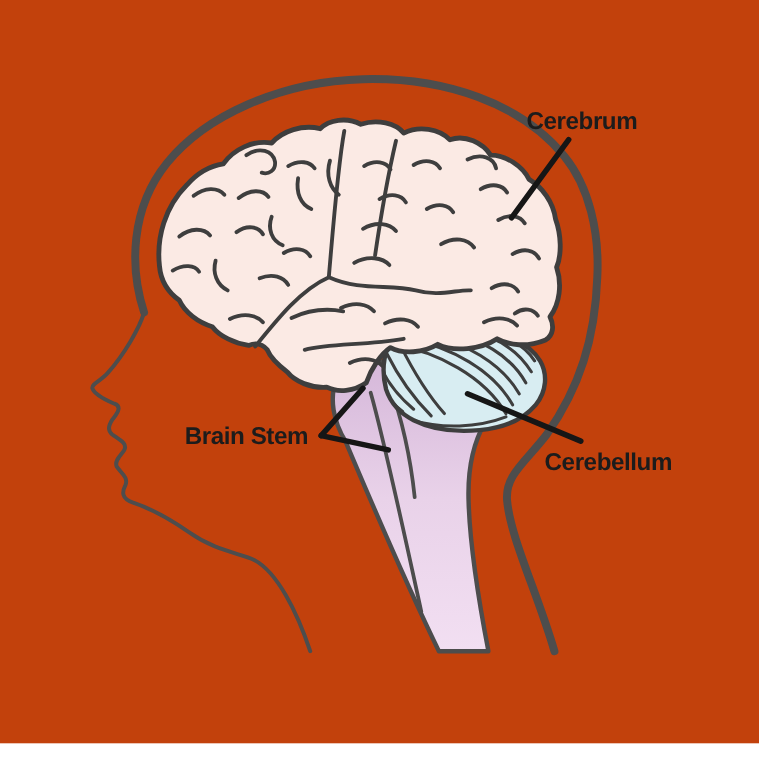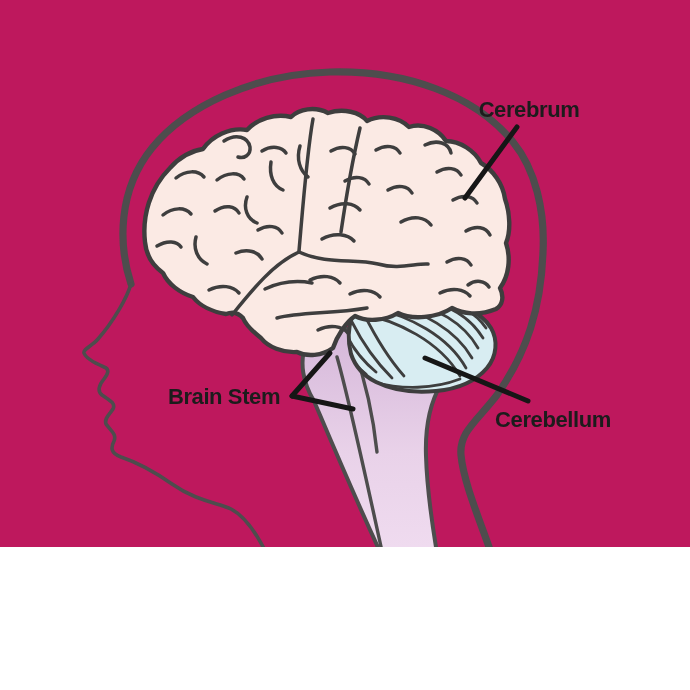--- a/index.html
+++ b/index.html
@@ -1,18 +1,18 @@
 <!DOCTYPE html>
 <html><head>
 <meta charset="utf-8">
 <style>
   html, body { margin: 0; padding: 0; background: #ffffff; }
   .stage {
-    width: 690px; height: 547px;
-    background: #be185d;
+    width: 690px; height: 676px;
+    background: #c2410c;
     position: relative;
     font-family: "Liberation Sans", sans-serif;
   }
   svg { display: block; }
   text {
     font-family: "Liberation Sans", sans-serif;
     font-weight: bold;
     font-size: 22px;
     letter-spacing: -0.4px;
   }

